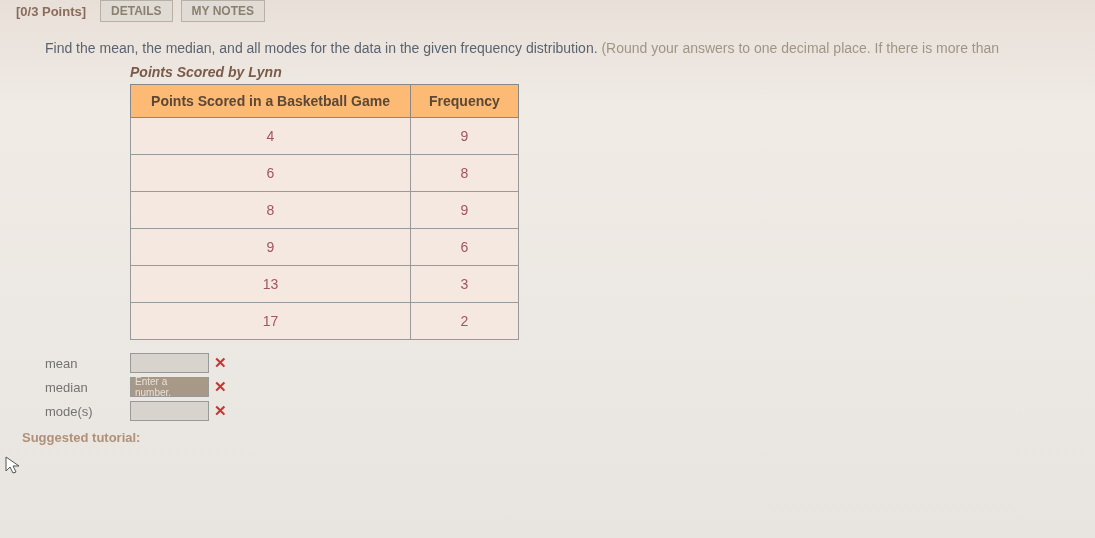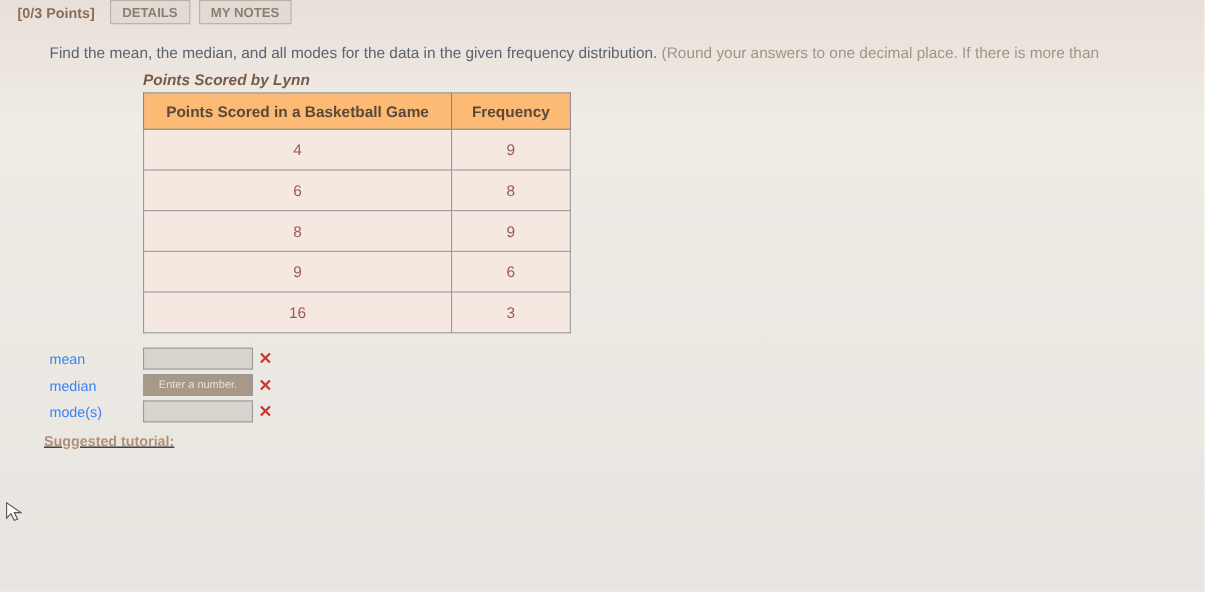--- a/index.html
+++ b/index.html
@@ -88,25 +88,25 @@
       margin-top: 12px;
     }
     .answer-row {
       display: flex;
       align-items: center;
       margin-bottom: 2px;
       height: 22px;
     }
     .answer-label {
       width: 85px;
-      color: #3b82f6;
+      color: #737373;
       font-size: 13px;
     }
     .answer-input {
-      width: 100px;
+      width: 79px;
       height: 20px;
       border: 1px solid #999;
       background: #d8d4cd;
       font-size: 11px;
       padding: 0 4px;
     }
     .answer-input.placeholder {
       background: #a89888;
       color: #e8e0d8;
       display: flex;
@@ -114,25 +114,24 @@
       justify-content: center;
       font-size: 10px;
     }
     .x-mark {
       color: #cc3333;
       font-size: 15px;
       font-weight: bold;
       margin-left: 5px;
     }
     .tutorial-row {
-      margin-left: 40px;
+      margin-left: 22px;
       margin-top: 8px;
       display: flex;
       align-items: center;
-      text-decoration: underline;
     }
     .tutorial-label {
       color: #b09078;
       font-size: 13px;
       font-weight: bold;
       margin-right: 6px;
     }
     .tutorial-link {
       border: 1px solid #7a8a9a;
       padding: 3px 8px;
@@ -180,22 +179,26 @@
       </tr>
     <tr>
         <td>8</td>
         <td>9</td>
       </tr>
     <tr>
         <td>9</td>
         <td>6</td>
       </tr>
     <tr>
-        <td>16</td>
+        <td>13</td>
         <td>3</td>
+      </tr>
+    <tr>
+        <td>17</td>
+        <td>2</td>
       </tr>
   </tbody>
 </table>
 
 <div class="answers">
   <div class="answer-row">
     <span class="answer-label">mean</span>
     <input class="answer-input" style="">
     <span class="x-mark">✕</span>
   </div>

